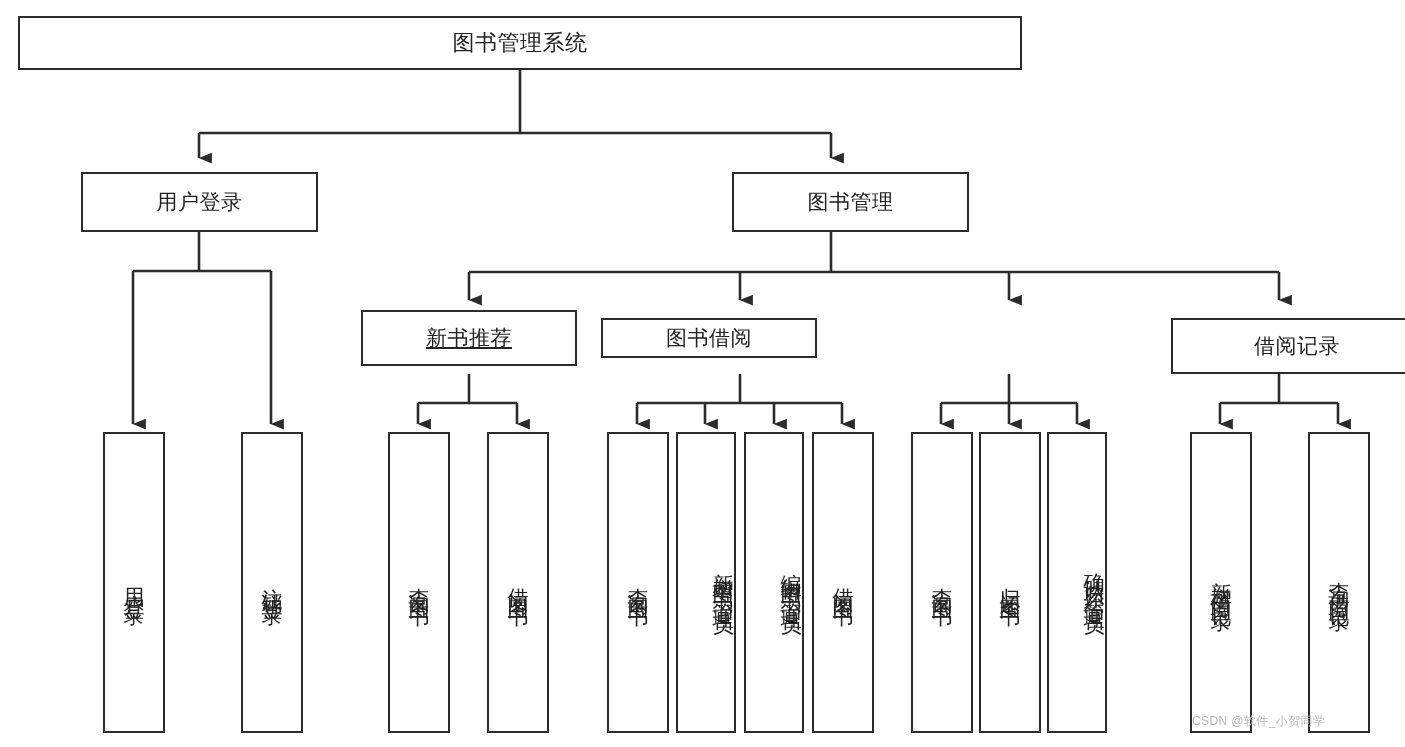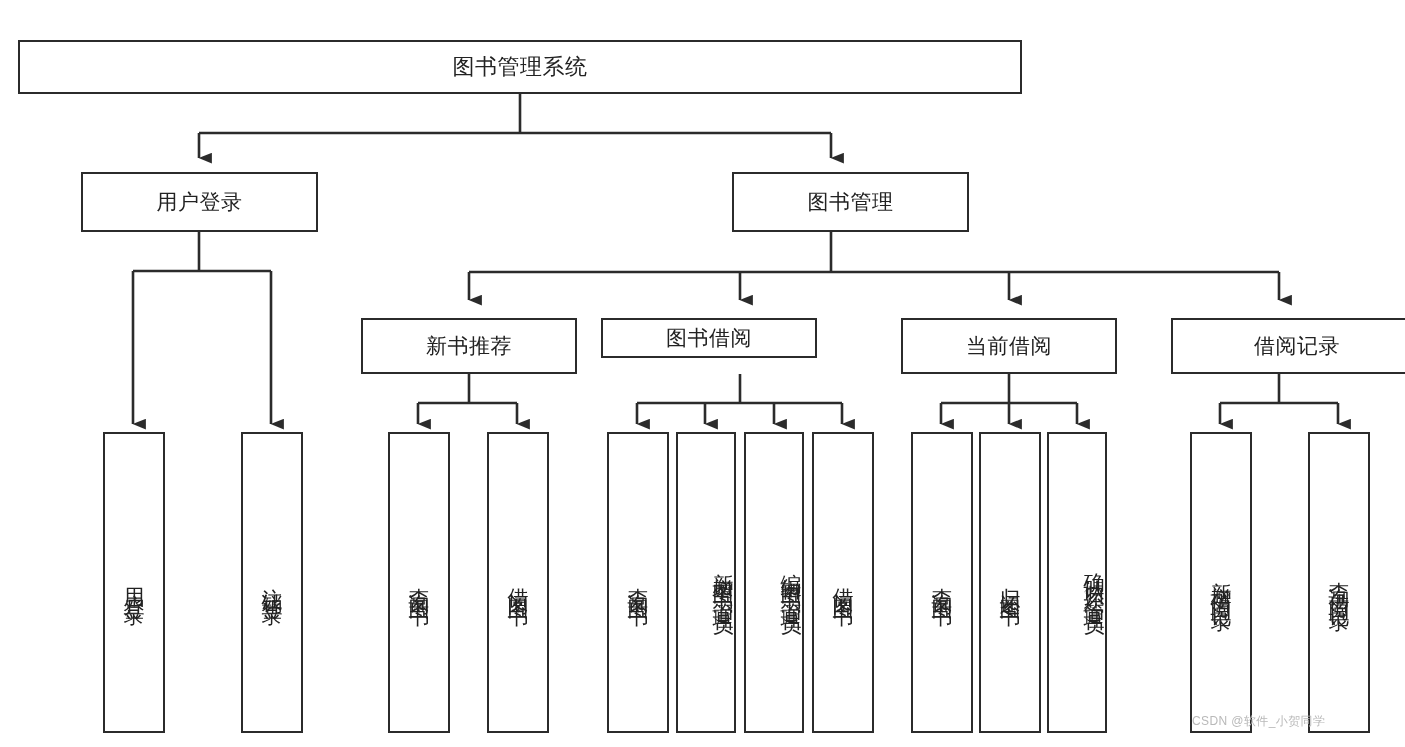--- a/index.html
+++ b/index.html
@@ -118,31 +118,30 @@
       <path d="M 1077 403 L 1077 424" marker-end="url(#arrow)"></path>
 
       <path d="M 1279 374 L 1279 403"></path>
       <path d="M 1220 403 L 1338 403"></path>
       <path d="M 1220 403 L 1220 424" marker-end="url(#arrow)"></path>
       <path d="M 1338 403 L 1338 424" marker-end="url(#arrow)"></path>
 
     </g>
   </svg>
 
-  <div class="node-box node-h node-root" style="left:18px; top:16px; width:1004px; height:54px;margin-top:24px;">图书管理系统</div>
+  <div class="node-box node-h node-root" style="left:18px; top:16px; width:1004px; height:54px;">图书管理系统</div>
 
   <div class="node-box node-h" style="left:81px; top:172px; width:237px; height:60px;">用户登录</div>
 
   <div class="node-box node-h" style="left:712px; top:172px; width:237px; height:60px;margin-left:20px;">图书管理</div>
 
-  <div class="node-box node-h" style="left:361px; top:318px; width:216px; height:56px;">新书推荐</div>
+  <div class="node-box node-h" style="left:361px; top:310px; width:216px; height:56px;text-decoration:underline;">新书推荐</div>
 
   <div class="node-box node-h" style="left:601px; top:318px; width:216px; height:40px;">图书借阅</div>
 
-  <div class="node-box node-h" style="left:901px; top:318px; width:216px; height:56px;">当前借阅</div>
 
   <div class="node-box node-h" style="left:1171px; top:318px; width:252px; height:56px;">借阅记录</div>
 
   <div class="node-box node-v" style="left:103px; top:432px; width:62px; height:301px;">用户登录</div>
 
   <div class="node-box node-v" style="left:241px; top:432px; width:62px; height:301px;">注销登录</div>
 
   <div class="node-box node-v" style="left:388px; top:432px; width:62px; height:301px;">查询图书</div>
 
   <div class="node-box node-v" style="left:487px; top:432px; width:62px; height:301px;">借阅图书</div>

